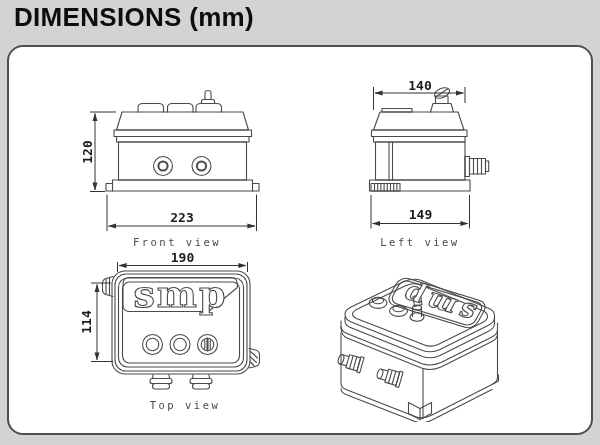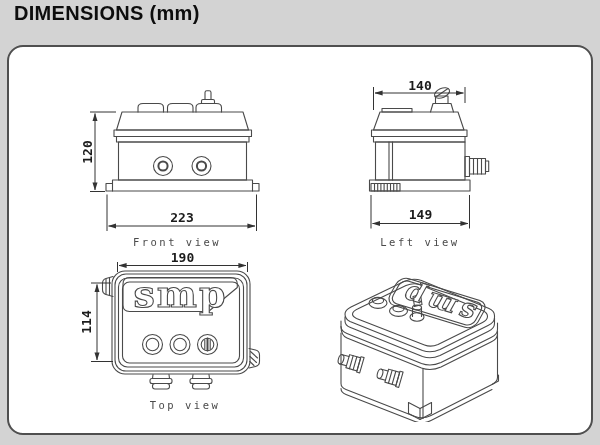--- a/index.html
+++ b/index.html
@@ -3,21 +3,21 @@
 <meta charset="utf-8">
 <style>
   html,body{margin:0;padding:0;}
   body{
     width:600px;height:445px;position:relative;overflow:hidden;
     background:#d3d3d3;
     font-family:"Liberation Sans",sans-serif;
   }
   .title{
     position:absolute;left:14px;top:2px;
-    font-size:20px;font-weight:bold;color:#0d0d0d;letter-spacing:0.3px;text-align:right;
+    font-size:26px;font-weight:bold;color:#0d0d0d;letter-spacing:0.3px;text-align:right;
   }
   .panel{
     position:absolute;left:7px;top:45px;width:582px;height:386px;
     background:#ffffff;border:2px solid #4f4f4f;border-radius:16px;
   }
   svg.view{position:absolute;}
   .ln{stroke:#4a4a4a;fill:none;stroke-width:1.1;stroke-linejoin:round;stroke-linecap:round;}
   .dim{stroke:#333333;fill:none;stroke-width:1;}
   .dim-text{font-family:"DejaVu Sans Mono",monospace;font-size:13px;font-weight:bold;fill:#1c1c1c;}
   .view-label{font-family:"DejaVu Sans Mono",monospace;font-size:10.5px;fill:#4a4a4a;letter-spacing:2.5px;}

